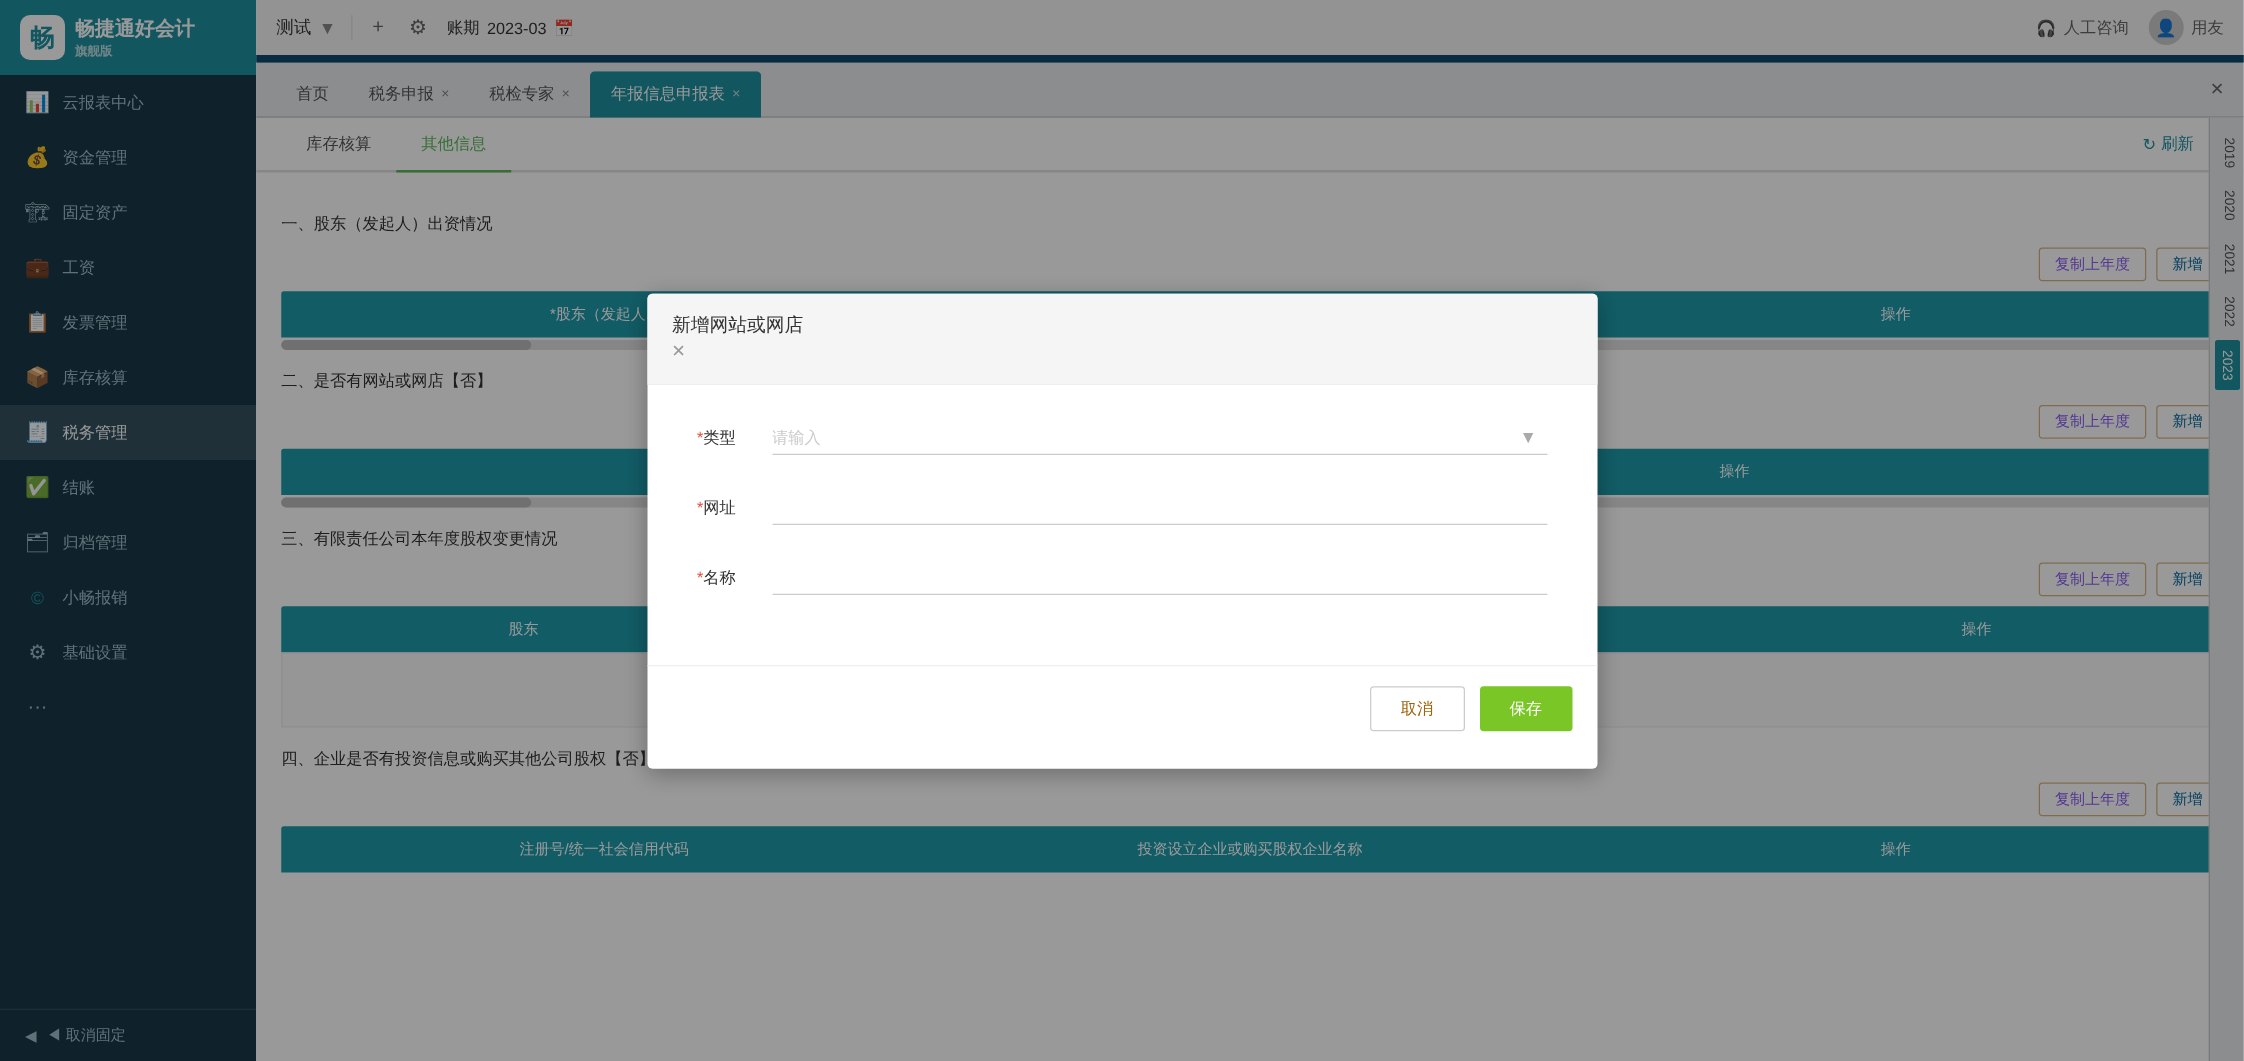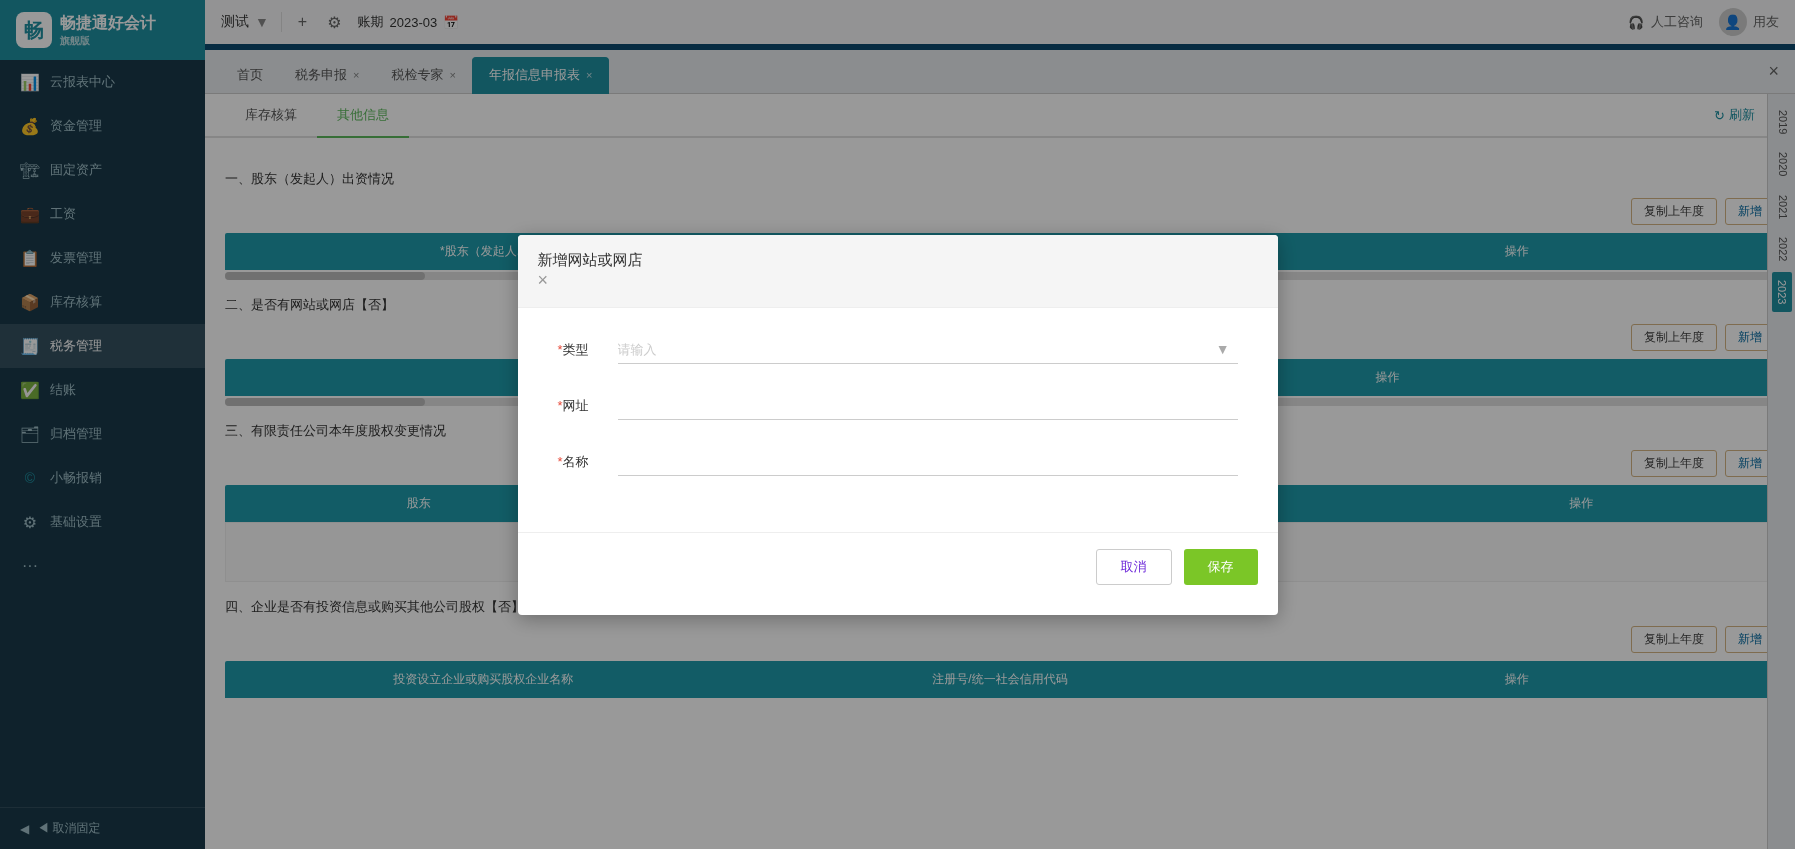--- a/index.html
+++ b/index.html
@@ -86,21 +86,21 @@
     }
     .refresh-btn { color: #1e8fa0; cursor: pointer; font-size: 13px; display: flex; align-items: center; gap: 4px; }
 
     
     .content-scroll { padding: 16px 20px; }
     .section-title {
       font-size: 13px; color: #333; margin: 16px 0 10px;
       font-weight: normal;
     }
     .action-row { display: flex; justify-content: flex-end; gap: 8px; margin-bottom: 8px; }
-    .btn-copy { background: white; border: 1px solid #d4b484; color: #404040; padding: 4px 12px; border-radius: 3px; cursor: pointer; font-size: 12px; }
+    .btn-copy { background: white; border: 1px solid #d4b484; color: #8b5cf6; padding: 4px 12px; border-radius: 3px; cursor: pointer; font-size: 12px; }
     .btn-add { background: white; border: 1px solid #d4b484; color: #0369a1; padding: 4px 12px; border-radius: 3px; cursor: pointer; font-size: 12px; }
 
     .table-header {
       background: #1e9aaa; color: white; display: flex;
       border-radius: 2px 2px 0 0;
     }
     .table-header-cell {
       padding: 10px 14px; font-size: 12px; flex: 1; text-align: center;
     }
     .scrollbar-track { height: 8px; background: #e0e0e0; border-radius: 4px; margin: 2px 0 10px; }
@@ -148,21 +148,21 @@
       width: 100%; border: none; outline: none; font-size: 13px; padding: 6px 0;
       color: #333; background: transparent;
     }
     .form-input::placeholder { color: #ccc; }
     .form-select-arrow { position: absolute; right: 8px; top: 50%; transform: translateY(-50%); color: #aaa; font-size: 14px; pointer-events: none; }
     .dialog-footer {
       display: flex; justify-content: flex-end; gap: 12px;
       padding: 16px 20px; border-top: 1px solid #eee;
     }
     .btn-cancel {
-      background: white; border: 1px solid #ccc; color: #6d28d9;
+      background: white; border: 1px solid #ccc; color: #a16207;
       padding: 8px 24px; border-radius: 3px; cursor: pointer; font-size: 13px;
     }
     .btn-save {
       background: #7bc627; border: none; color: white;
       padding: 8px 24px; border-radius: 3px; cursor: pointer; font-size: 13px; font-weight: 500;
     }
 
     
     ::-webkit-scrollbar { width: 6px; }
     ::-webkit-scrollbar-track { background: #f1f1f1; }
@@ -348,22 +348,22 @@
         <div class="table-header-cell">操作</div>
       </div>
       <div class="no-data">暂无数据</div>
 
       <div class="section-title">四、企业是否有投资信息或购买其他公司股权【否】</div>
       <div class="action-row">
         <button class="btn-copy">复制上年度</button>
         <button class="btn-add">新增</button>
       </div>
       <div class="table-header">
+        <div class="table-header-cell">注册号/统一社会信用代码</div>
         <div class="table-header-cell">投资设立企业或购买股权企业名称</div>
-        <div class="table-header-cell">注册号/统一社会信用代码</div>
         <div class="table-header-cell">操作</div>
       </div>
 
     </div>
   </div>
 </div>
 
 <div class="right-panel">
   <div class="year-tab">2019</div>
   <div class="year-tab">2020</div>

